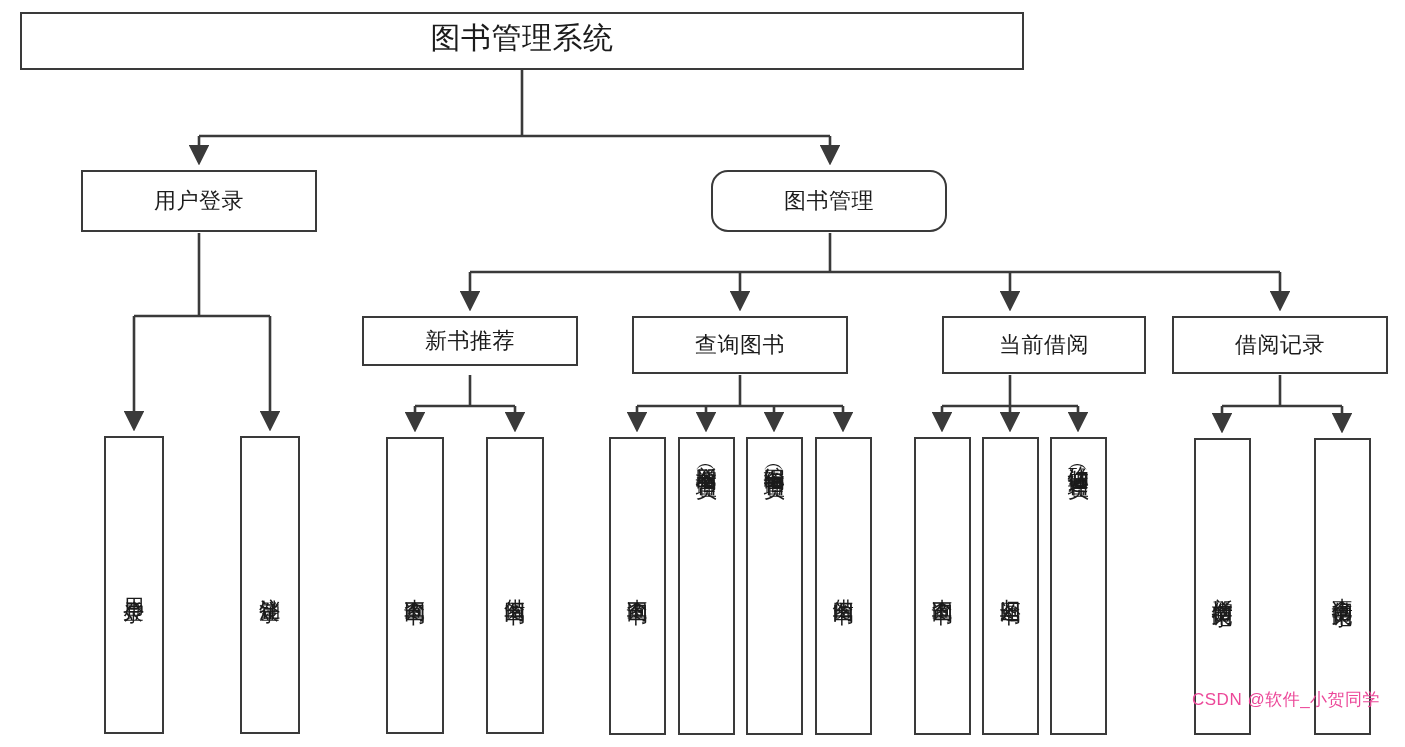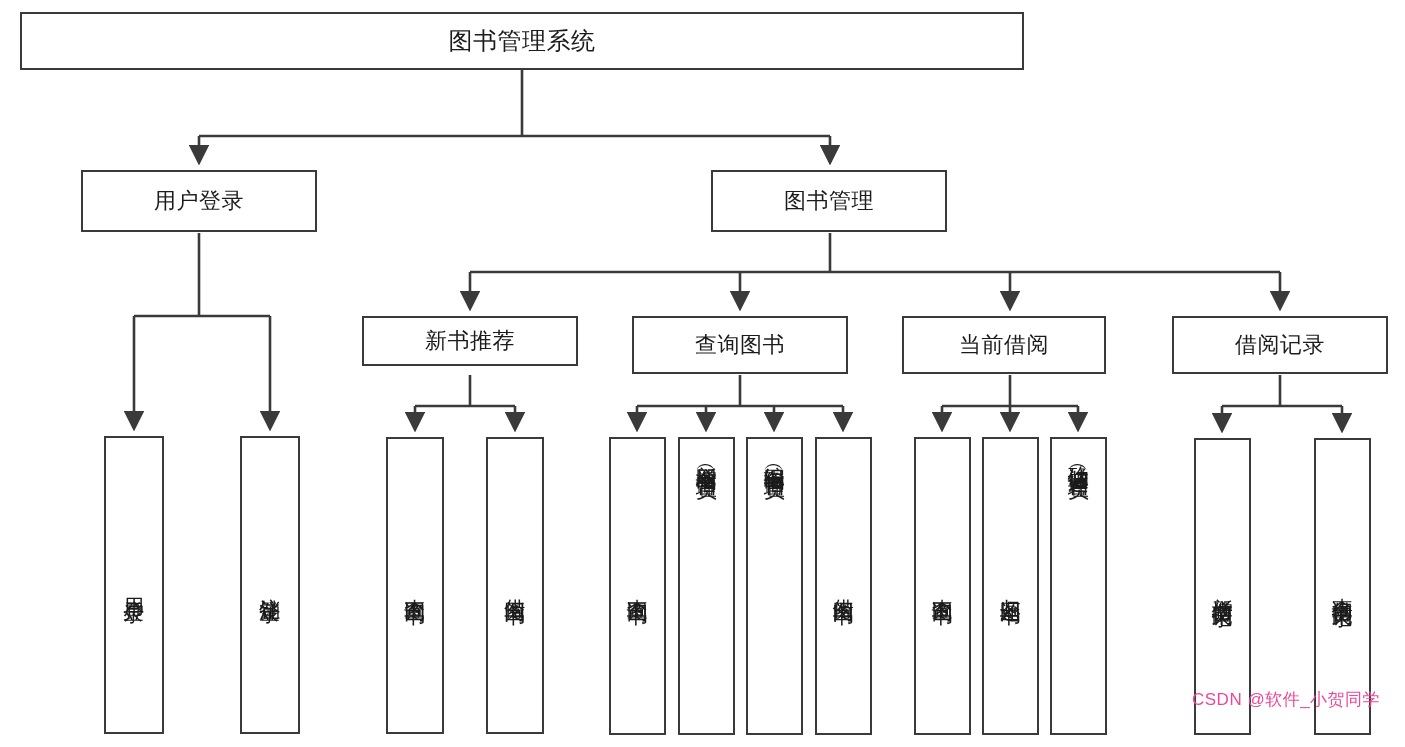--- a/index.html
+++ b/index.html
@@ -37,21 +37,21 @@
     justify-content: center;
     text-align: center;
     color: #1b1b1b;
     z-index: 2;
   }
   .node .label {
     display: block;
     line-height: 1.18;
     letter-spacing: 0.5px;
   }
-  .node-root .label { font-size: 24px; }
+  .node-root .label { font-size: 30px; font-family: Liberation Mono, monospace; }
   .node-l1 .label   { font-size: 22px; }
   .node-l2 .label   { font-size: 22px; }
 
   .node-leaf {
     padding: 10px 2px;
     align-items: flex-start;
   }
   .node-leaf .label {
     writing-mode: vertical-rl;
     text-orientation: upright;
@@ -130,31 +130,31 @@
     </g>
   </svg>
 
   <div class="node node-root" style="left:20px; top:12px; width:1004px; height:58px;">
     <span class="label">图书管理系统</span>
   </div>
 
   <div class="node node-l1" style="left:81px; top:170px; width:236px; height:62px;">
     <span class="label">用户登录</span>
   </div>
-  <div class="node node-l1" style="left:711px; top:170px; width:236px; height:62px;">
+  <div class="node node-l1" style="left:711px; top:170px; width:236px; height:62px;border-radius:17px;">
     <span class="label">图书管理</span>
   </div>
 
   <div class="node node-l2" style="left:362px; top:316px; width:216px; height:50px;">
     <span class="label">新书推荐</span>
   </div>
   <div class="node node-l2" style="left:632px; top:316px; width:216px; height:58px;">
     <span class="label">查询图书</span>
   </div>
-  <div class="node node-l2" style="left:902px; top:316px; width:204px; height:58px;">
+  <div class="node node-l2" style="left:942px; top:316px; width:204px; height:58px;">
     <span class="label">当前借阅</span>
   </div>
   <div class="node node-l2" style="left:1172px; top:316px; width:216px; height:58px;">
     <span class="label">借阅记录</span>
   </div>
 
   <div class="node node-leaf align-middle" style="left:104px; top:436px; width:60px; height:298px;">
     <span class="label">用户登录</span>
   </div>
   <div class="node node-leaf align-middle" style="left:240px; top:436px; width:60px; height:298px;">

